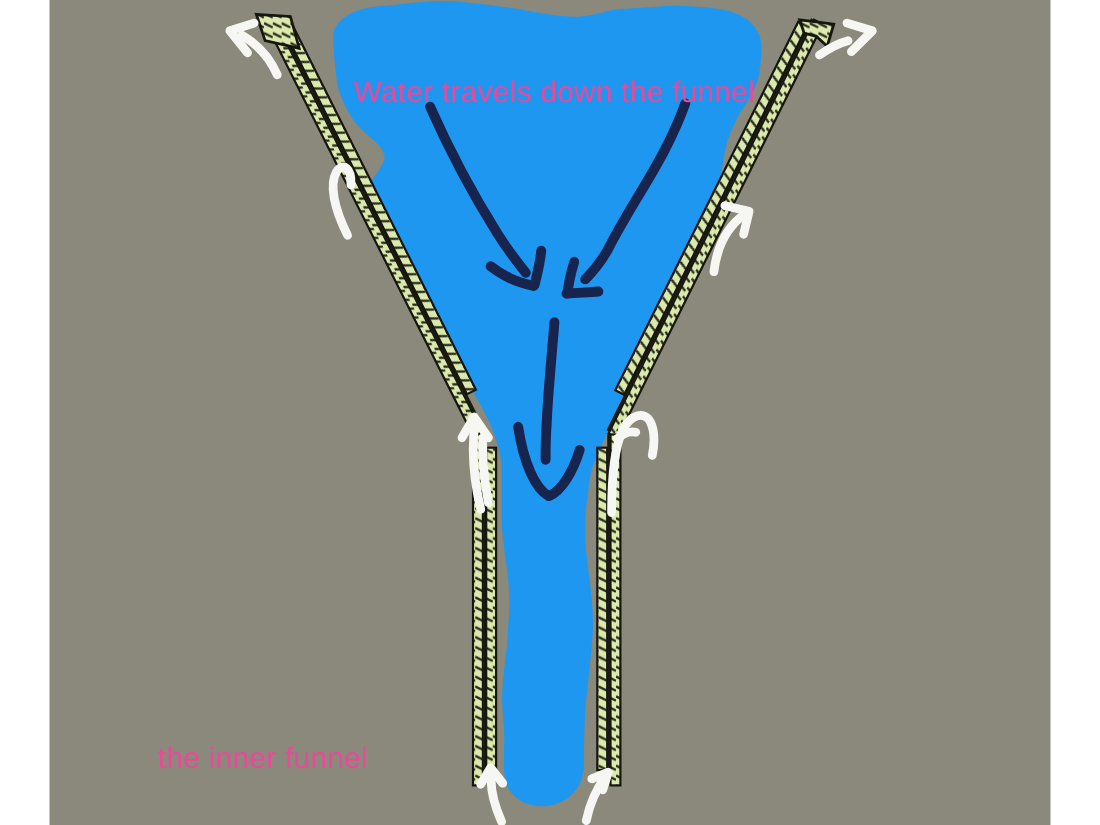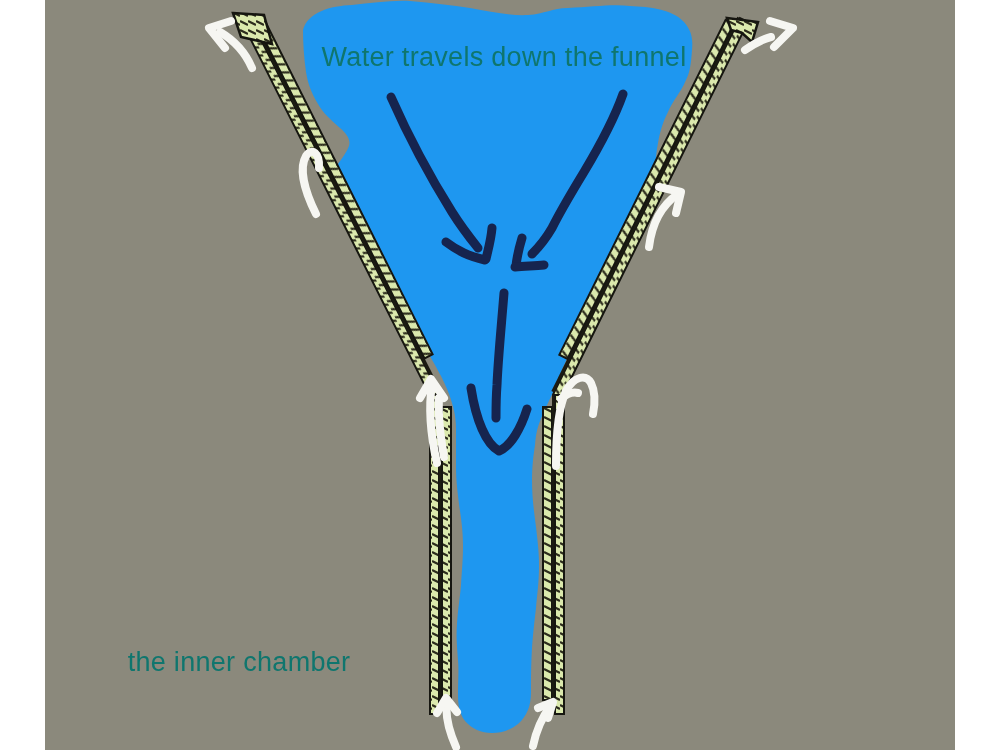--- a/index.html
+++ b/index.html
@@ -3,22 +3,22 @@
 <meta charset="utf-8">
 <style>
   html,body{margin:0;padding:0;}
   body{
     width:1000px;height:750px;background:#ffffff;
     font-family:"Liberation Sans", sans-serif;
   }
   .stage{position:relative;width:1000px;height:750px;overflow:hidden;background:#ffffff;}
   .stage svg{position:absolute;left:0;top:0;}
   .label{
-    position:absolute;color:#0f766e;font-size:27px;text-align:center;
-    letter-spacing:0.3px;line-height:33px;
+    position:absolute;color:#ec4899;font-size:27px;text-align:center;
+    letter-spacing:0.3px;line-height:33px;margin-top:27px;
   }
   .label-top{left:308px;top:41px;width:392px;}
   .label-bottom{left:48px;top:644px;width:382px;line-height:37px;}
 </style>
 </head>
 <body>
 
 <div class="stage">
   <svg width="1000" height="750" viewBox="0 0 1000 750">
     <defs>
@@ -127,15 +127,15 @@
       <g>
         <path d="M 745,50 C 755,43 763,39 771,37"></path>
         <path d="M 770,21 L 793,28 L 774,47"></path>
       </g>
     </g>
   </svg>
 
   <div class="label label-top">Water travels down the funnel</div>
 
   <div class="label label-bottom">
-    <div>the inner chamber</div>
+    <div>the inner funnel</div>
   </div>
 </div>
 
 </body></html>

